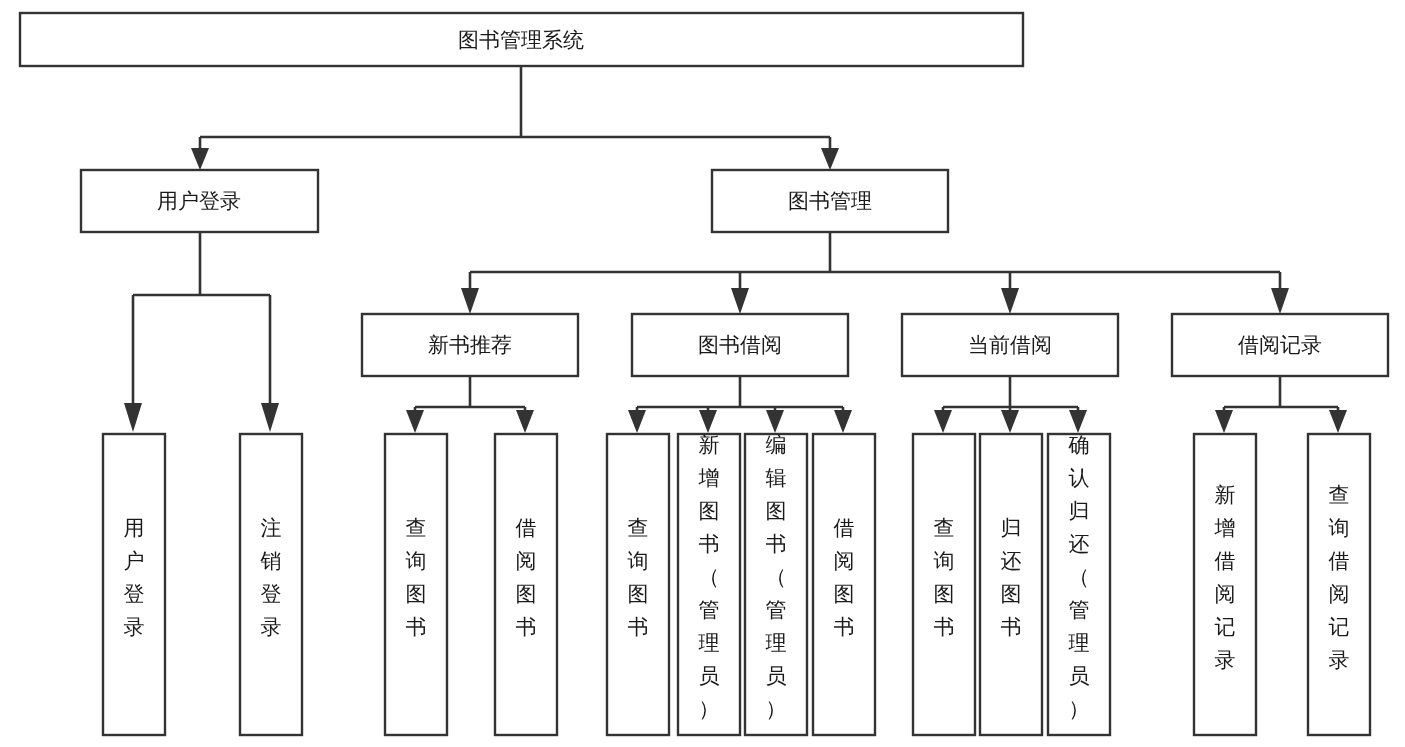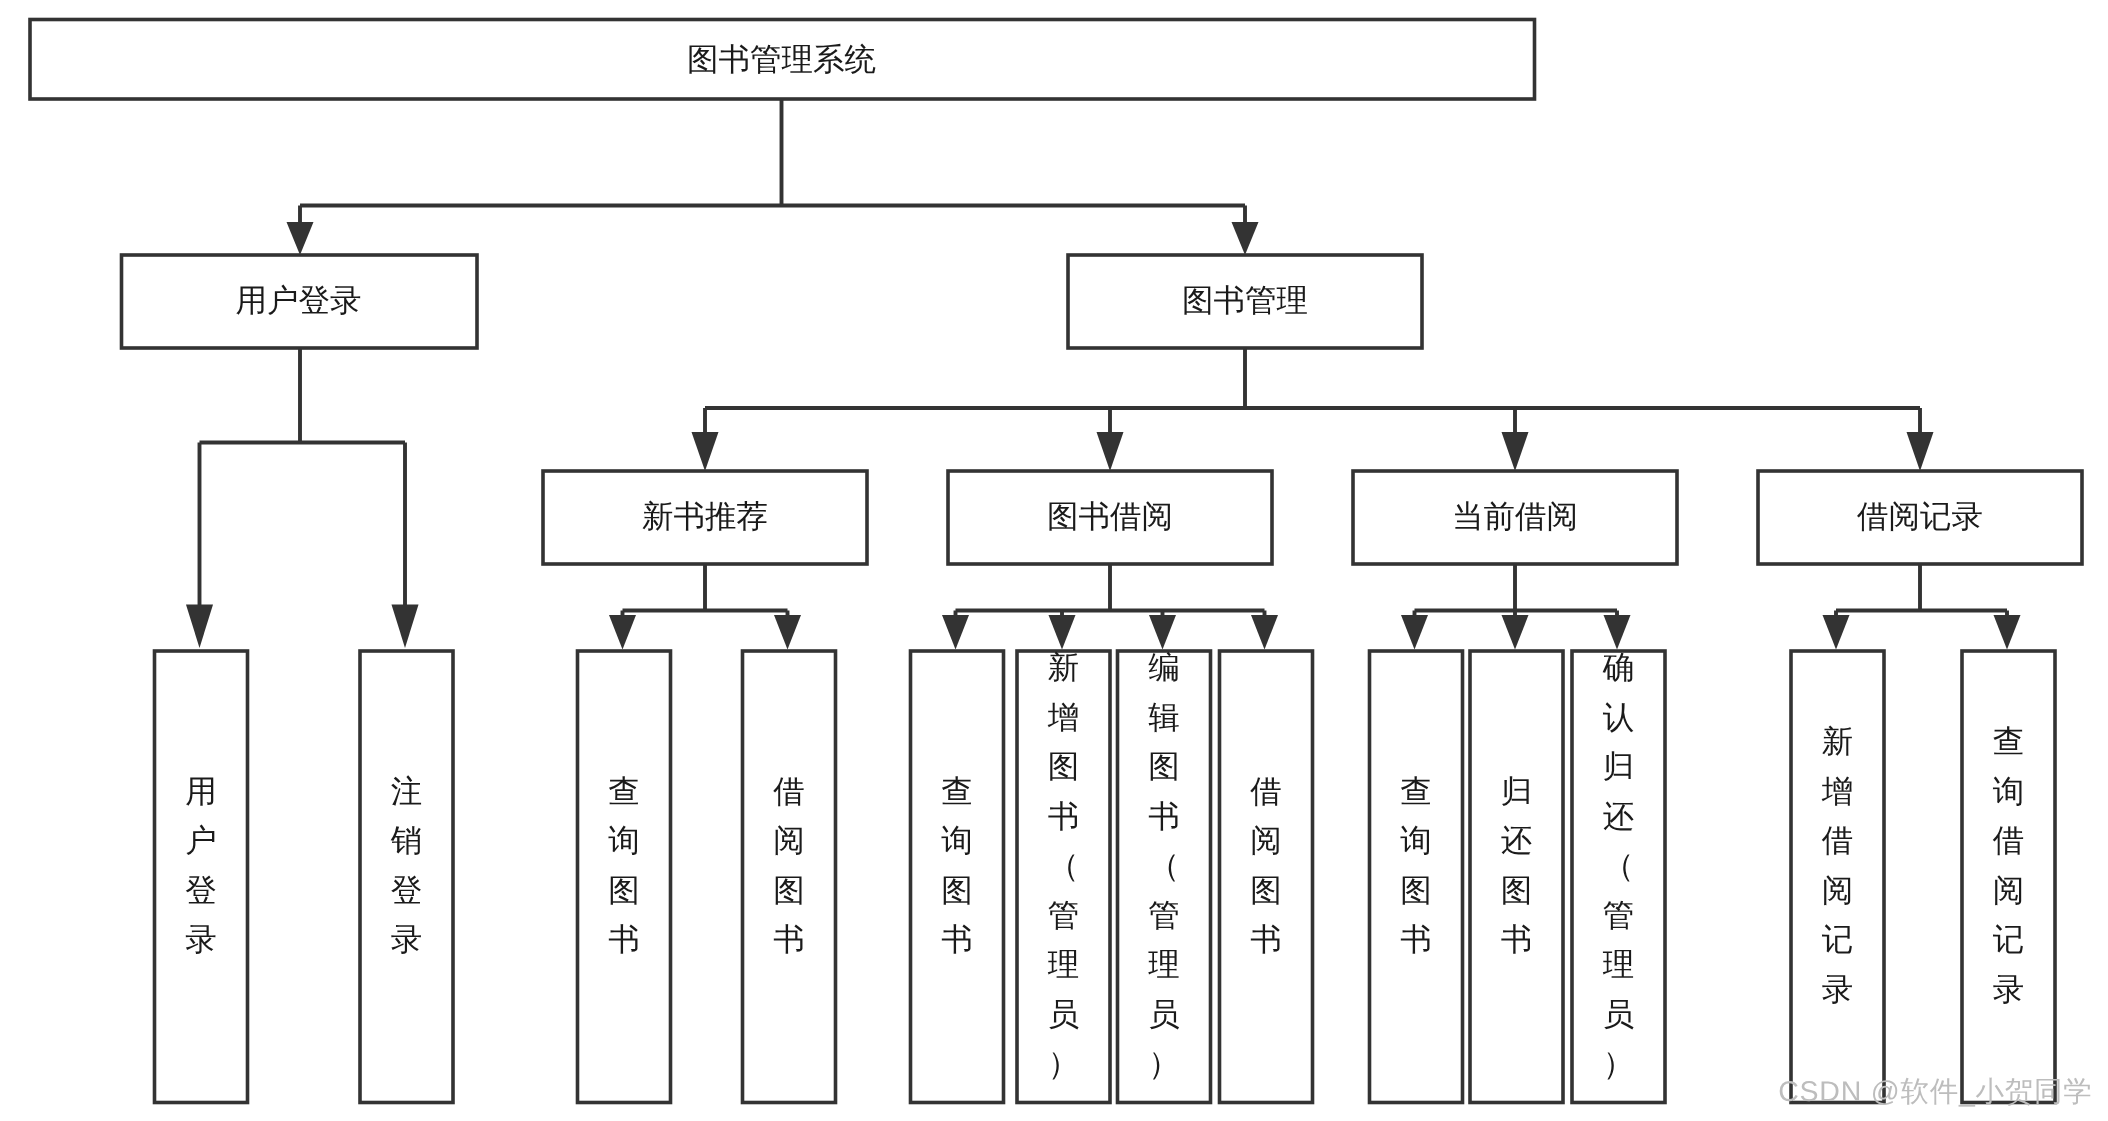--- a/index.html
+++ b/index.html
@@ -234,15 +234,14 @@
       <rect class="node-box" x="1194" y="434" width="62" height="301"></rect>
       <text class="node-label-v" x="1225" y="501.5"><tspan x="1225" y="501.5">新</tspan><tspan x="1225" y="534.5">增</tspan><tspan x="1225" y="567.5">借</tspan><tspan x="1225" y="600.5">阅</tspan><tspan x="1225" y="633.5">记</tspan><tspan x="1225" y="666.5">录</tspan></text>
     </g>
     <g>
       <rect class="node-box" x="1308" y="434" width="62" height="301"></rect>
       <text class="node-label-v" x="1339" y="501.5"><tspan x="1339" y="501.5">查</tspan><tspan x="1339" y="534.5">询</tspan><tspan x="1339" y="567.5">借</tspan><tspan x="1339" y="600.5">阅</tspan><tspan x="1339" y="633.5">记</tspan><tspan x="1339" y="666.5">录</tspan></text>
     </g>
 
   </svg>
 
-  <div class="watermark-text">CSDN @软件_小贺同学</div>
 
 </div>
 
 </body></html>

